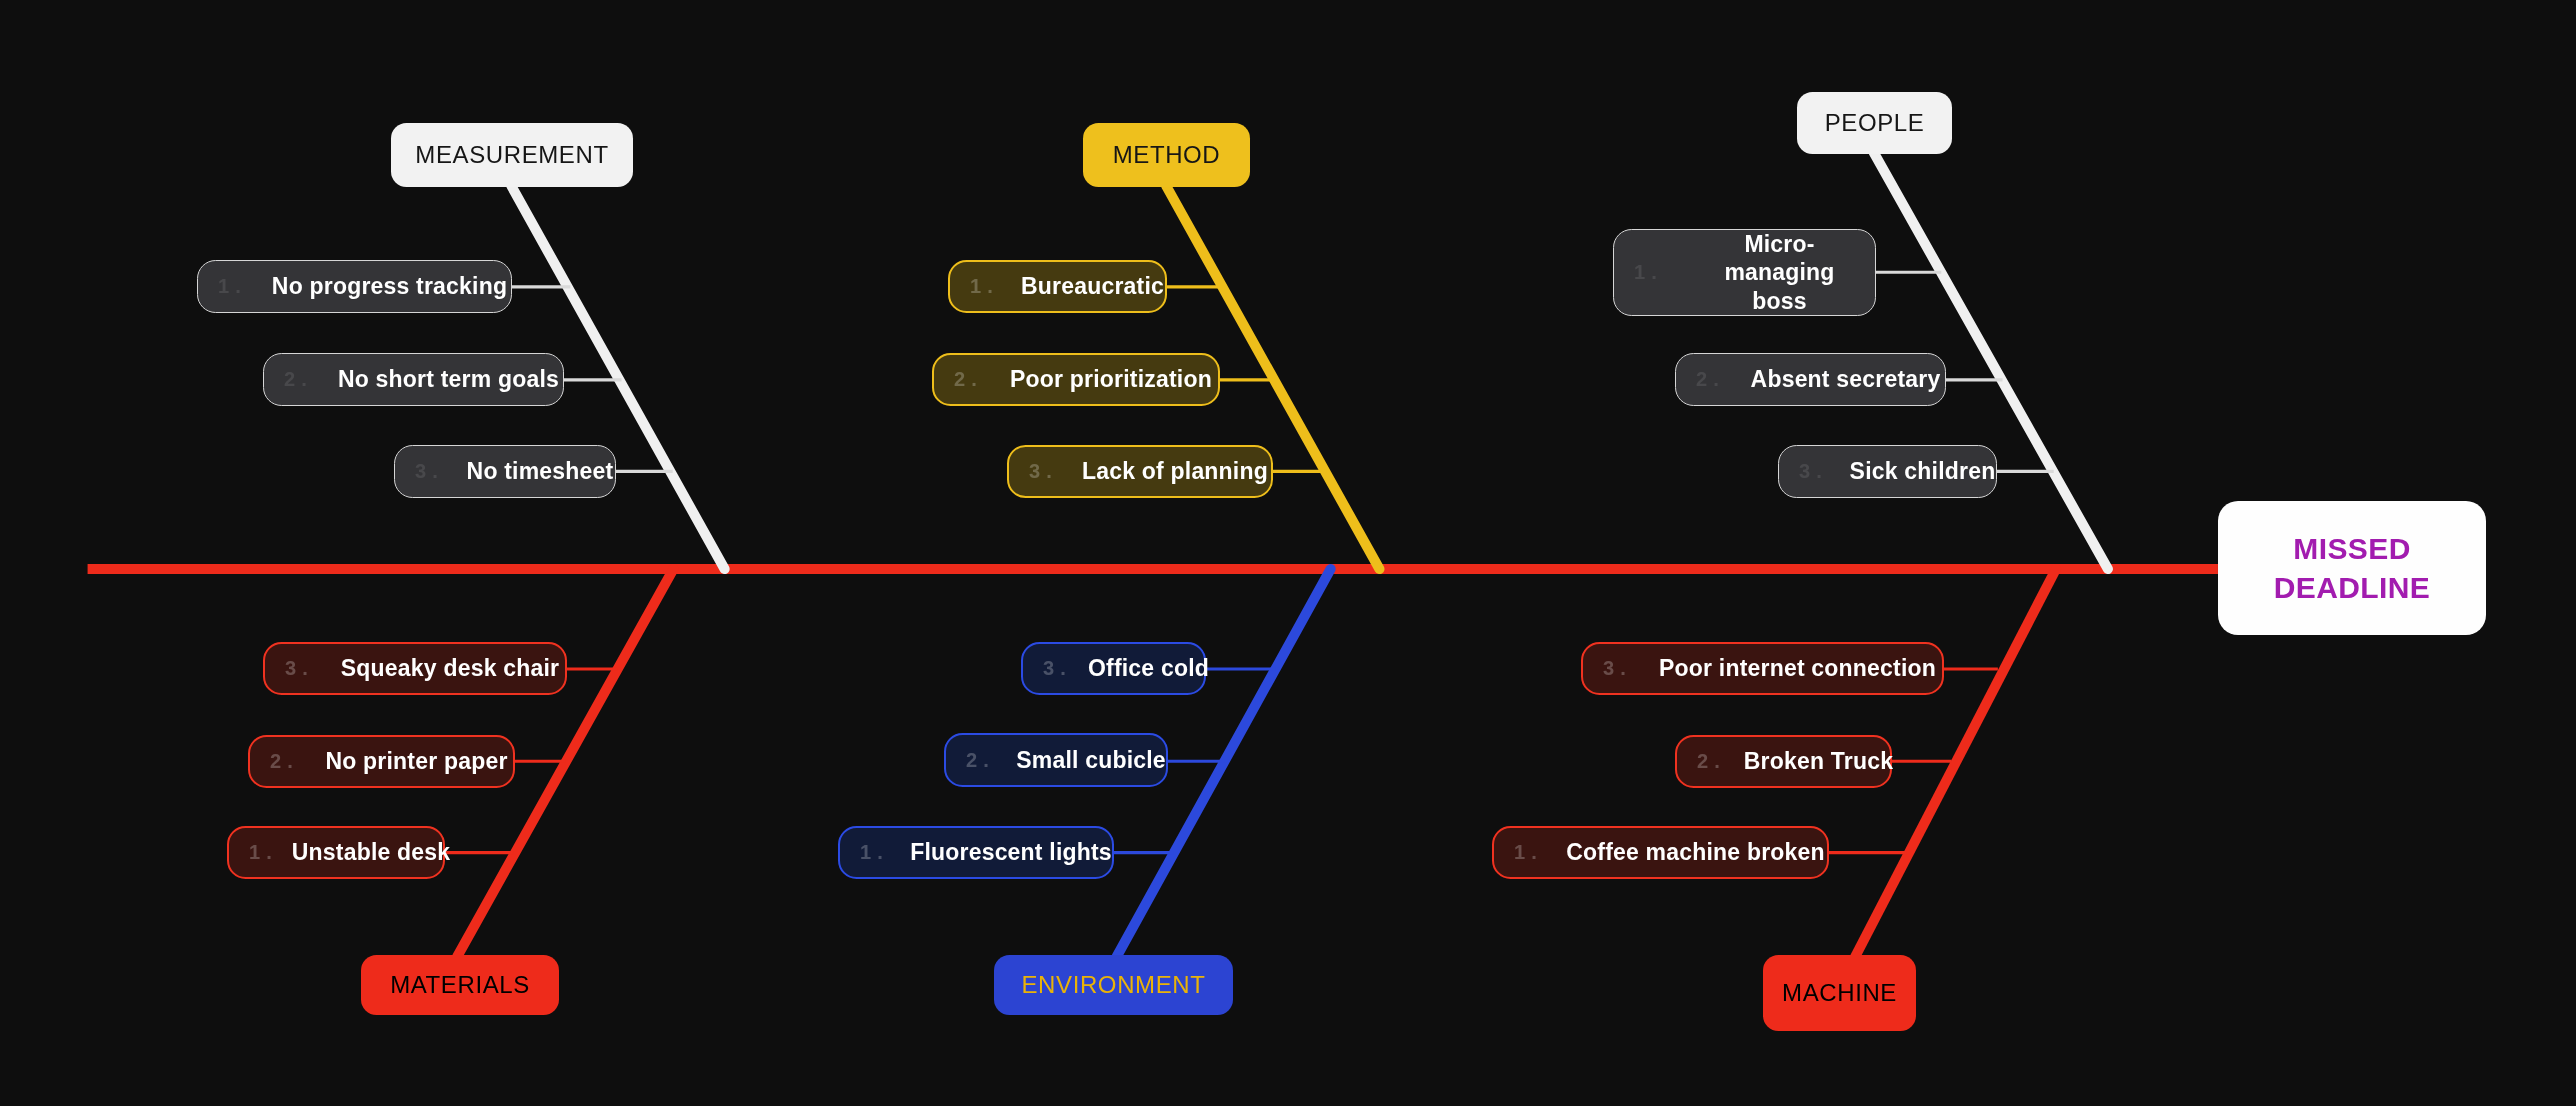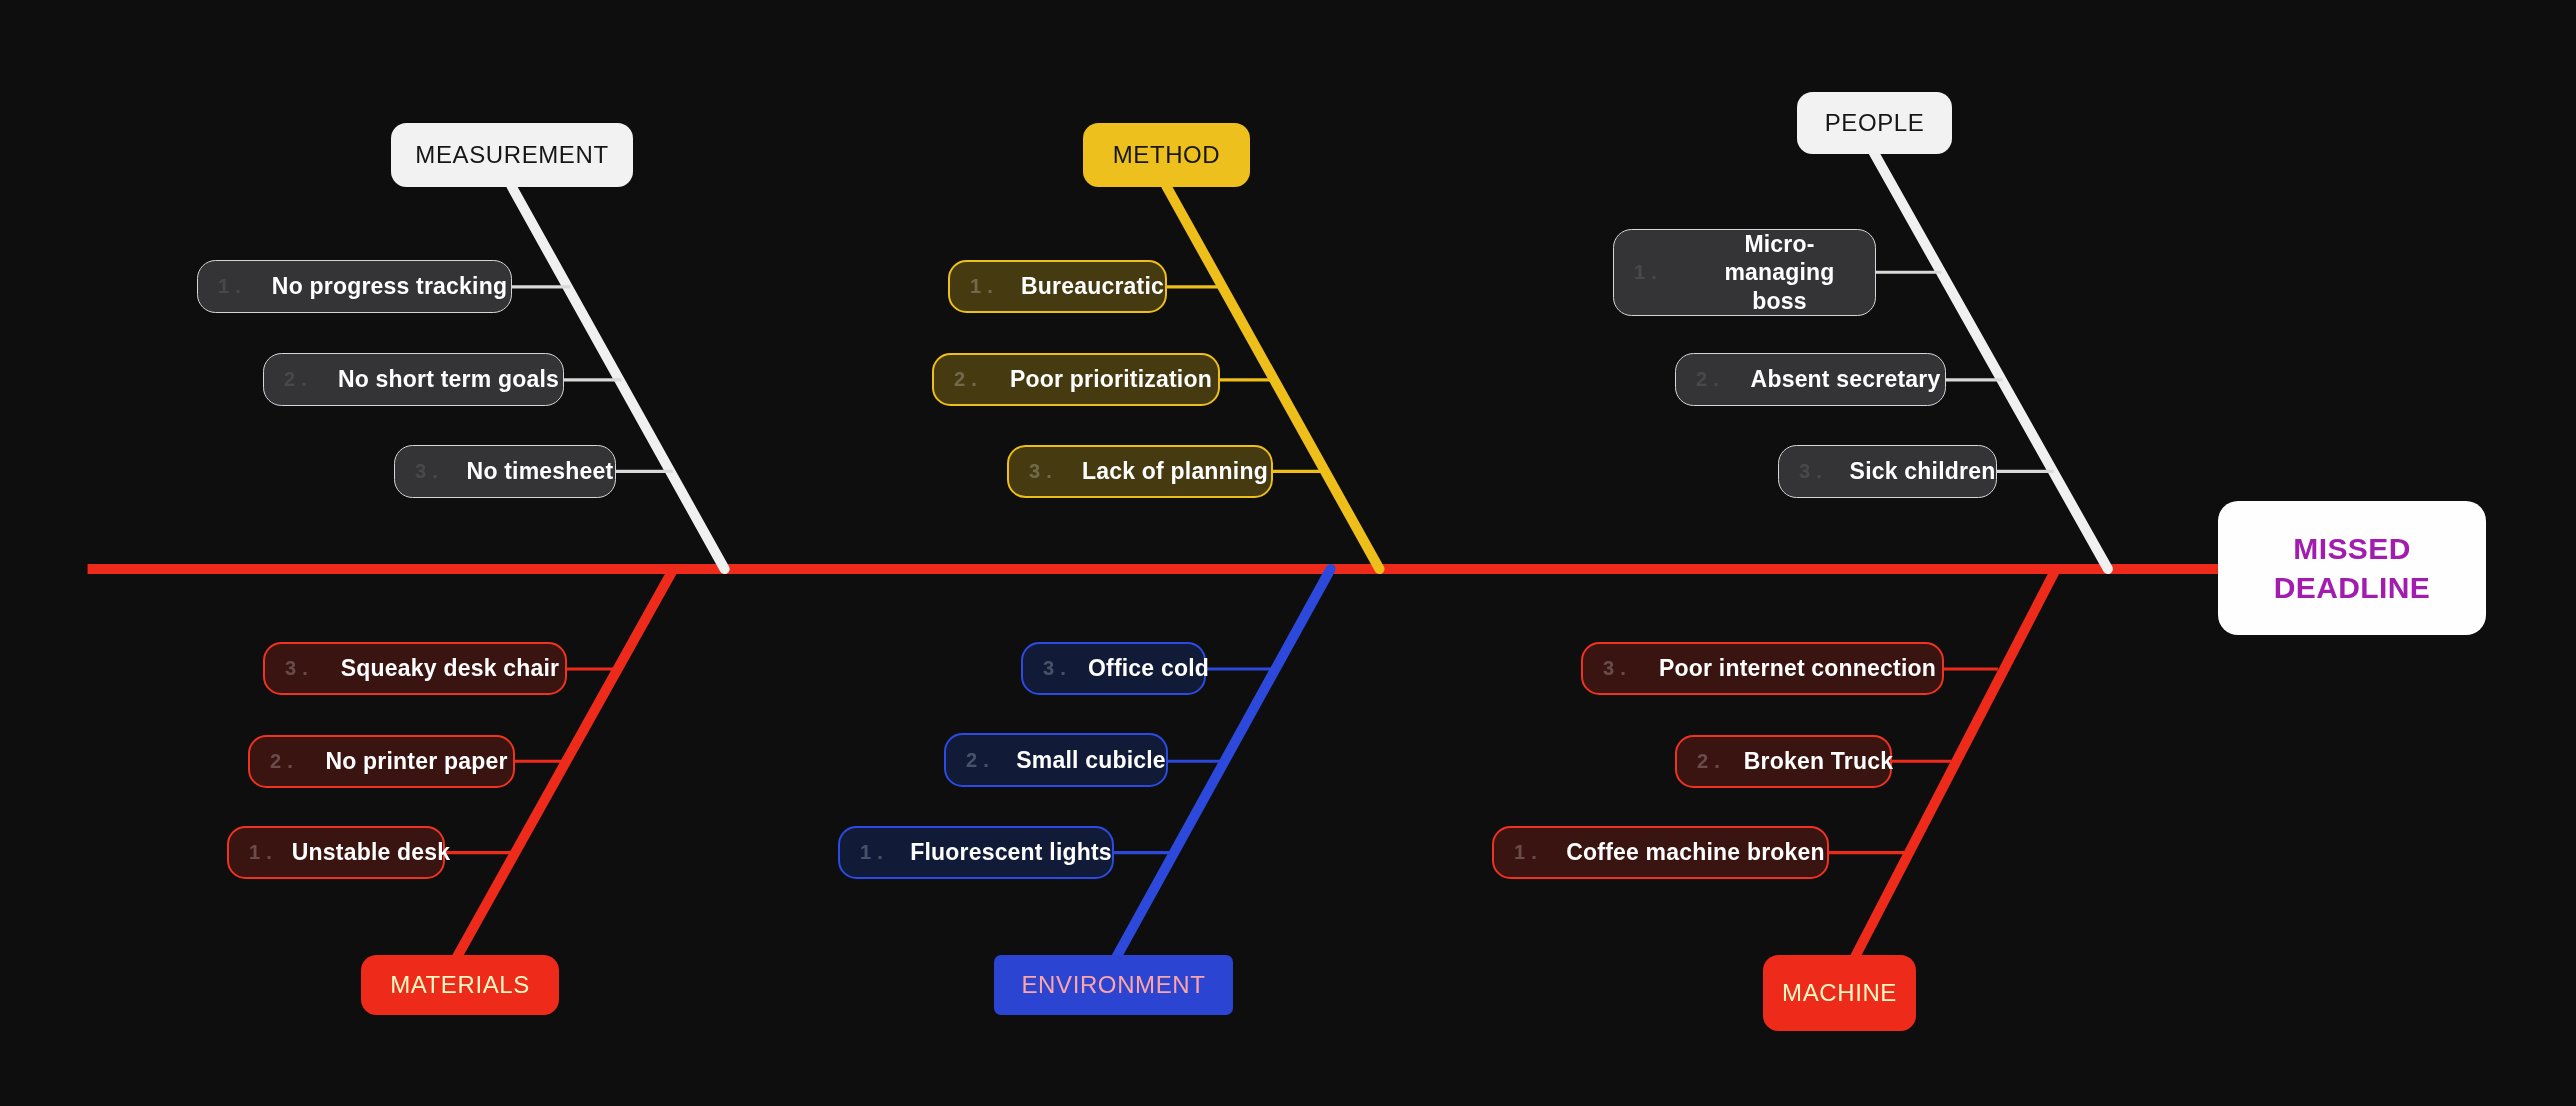--- a/index.html
+++ b/index.html
@@ -17,22 +17,22 @@
   .t-gray  {background:#343437;border:1.5px solid #d6d6d6;}
   .t-gray .num{color:rgba(255,255,255,0.10);}
   .t-yellow{background:#453a10;border:2.3px solid #eebe1b;}
   .t-red   {background:#3a1410;border:2.3px solid #f03220;}
   .t-blue  {background:#111b38;border:2.3px solid #2b4be4;}
   
   .cat{position:absolute;display:flex;align-items:center;justify-content:center;
        border-radius:15.5px;font-weight:400;font-size:24px;letter-spacing:0.6px;box-sizing:border-box;}
   .cat.white {background:#f2f2f2;color:#161616;}
   .cat.yellow{background:#eec01d;color:#161616;}
-  .cat.red   {background:#ee2b1b;color:#fef9c3;}
-  .cat.blue  {background:#2c44d2;color:#fca5a5;border-radius:7px;}
+  .cat.red   {background:#ee2b1b;color:#000000;}
+  .cat.blue  {background:#2c44d2;color:#eab308;}
   
   .head{position:absolute;background:#fefefe;color:#a21caf;border-radius:20px;
         display:flex;align-items:center;justify-content:center;text-align:center;
         font-weight:800;font-size:30px;line-height:1.3;letter-spacing:0.4px;
         padding:0 26px;box-sizing:border-box;}
 </style>
 </head>
 <body>
 
 <div class="canvas">

